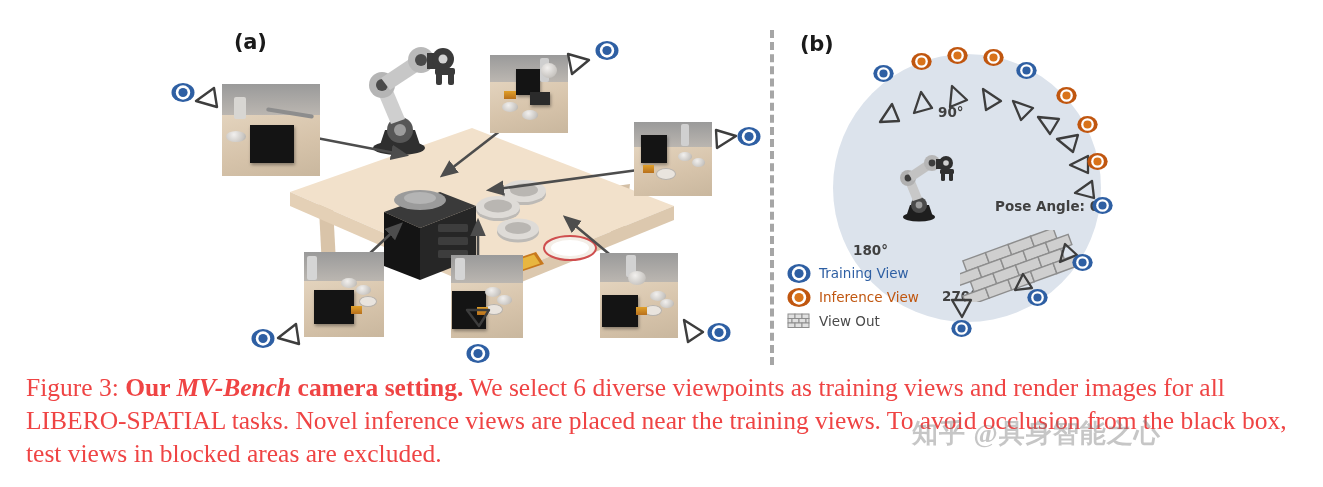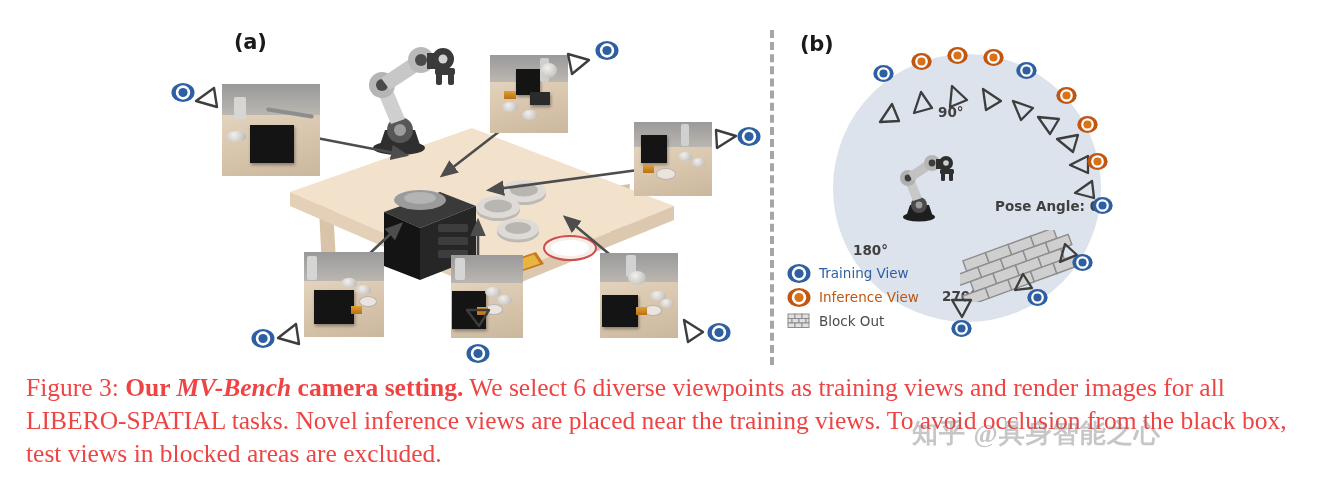--- a/index.html
+++ b/index.html
@@ -525,21 +525,21 @@
               <rect x="16" y="3" width="7" height="4.5"></rect>
             <rect x="2" y="7.5" width="4" height="4.5"></rect>
               <rect x="6" y="7.5" width="7" height="4.5"></rect>
               <rect x="13" y="7.5" width="7" height="4.5"></rect>
               <rect x="20" y="7.5" width="3" height="4.5"></rect>
             <rect x="2" y="12" width="7" height="4.5"></rect>
               <rect x="9" y="12" width="7" height="4.5"></rect>
               <rect x="16" y="12" width="7" height="4.5"></rect>
           </g>
         </svg>
-        <span class="legend-txt block">Block Out</span>
+        <span class="legend-txt block">View Out</span>
       </div>
     </div>
   </div>
 
   <div id="figure-caption"><span>Figure 3: </span><span class="b">Our </span><span class="bi">MV-Bench</span><span class="b"> camera setting.</span><span> We select 6 diverse viewpoints as training views and render images for all LIBERO-SPATIAL tasks. Novel inference views are placed near the training views. To avoid occlusion from the black box, test views in blocked areas are excluded.</span></div>
 
   <div id="watermark">知乎 @具身智能之心</div>
 </div>
 
 </body></html>

